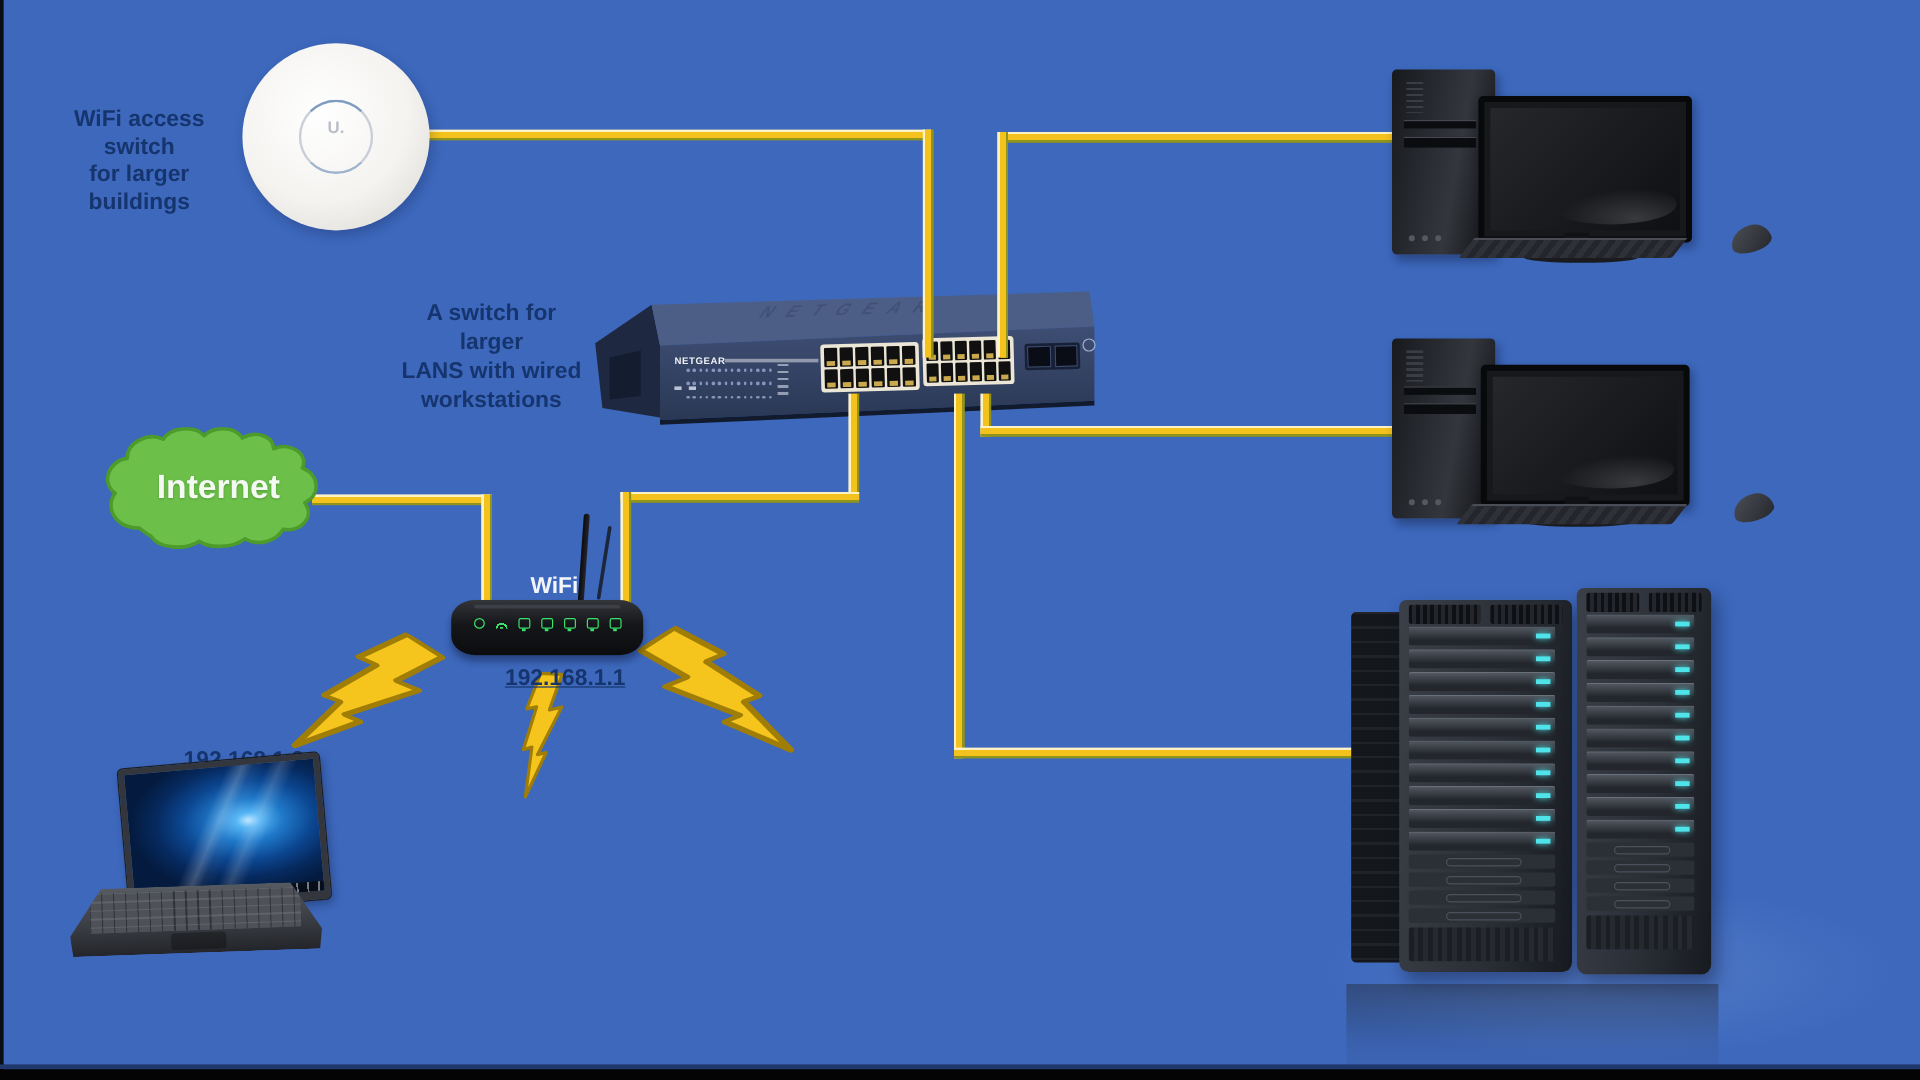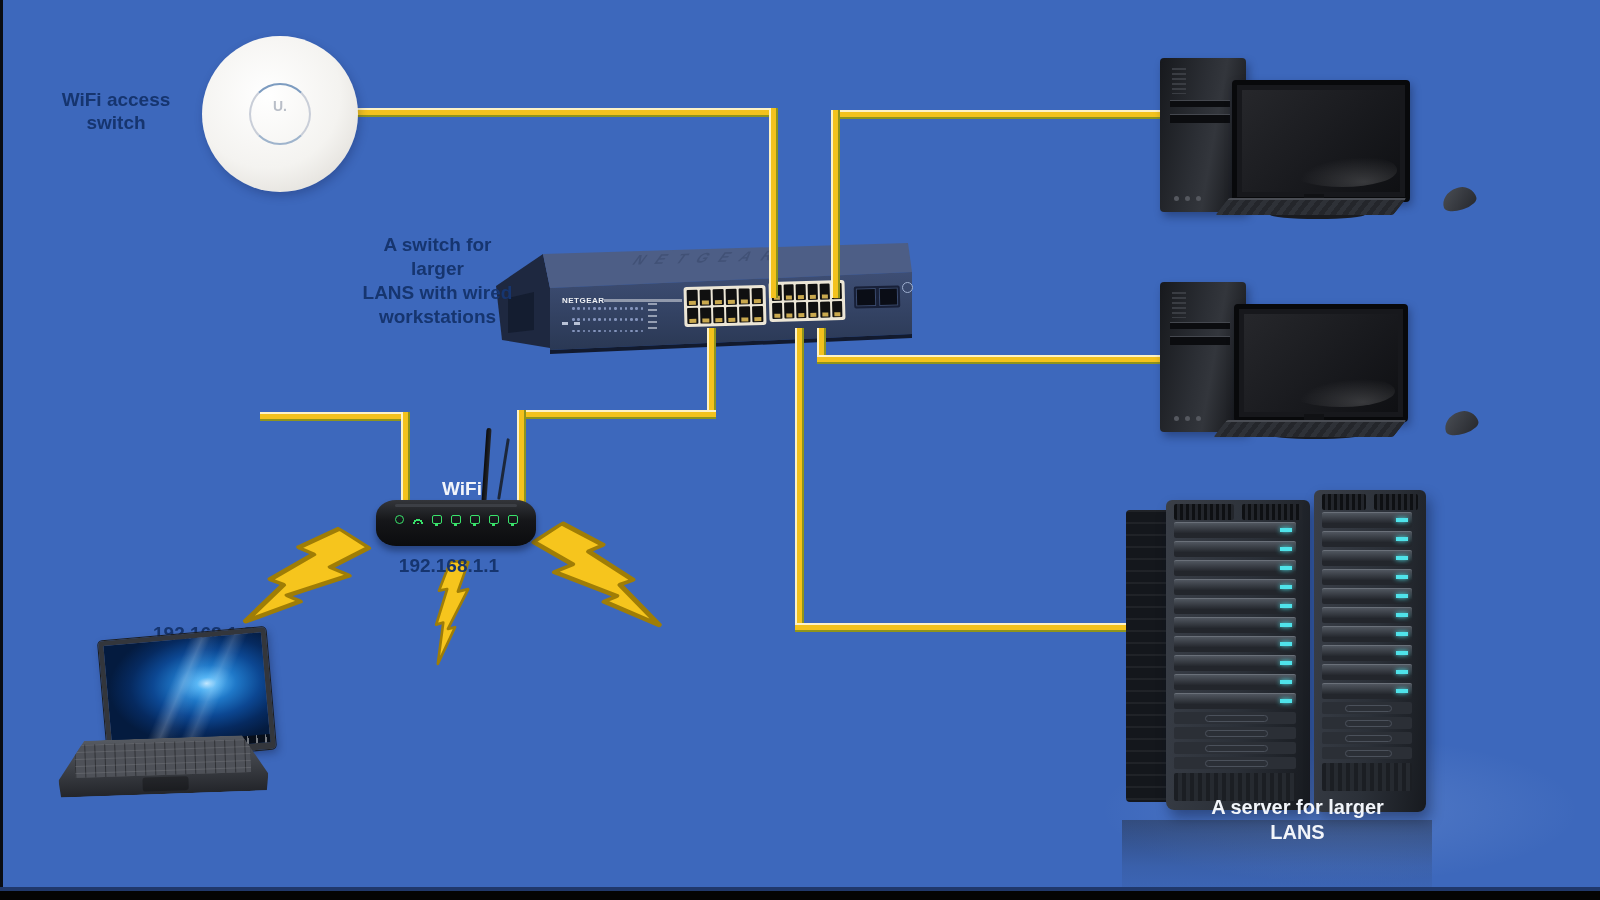--- a/index.html
+++ b/index.html
@@ -64,21 +64,21 @@
   .router-leds{position:absolute;left:0;top:15px;width:100%;display:flex;gap:9px;justify-content:center;}
   .router-leds span{width:10px;height:9px;border:1.5px solid #39e26b;border-radius:2px;position:relative;box-sizing:border-box;}
   .router-leds span::after{content:"";position:absolute;bottom:-3px;left:2.5px;width:3px;height:2px;background:#39e26b;}
   .router-leds span:nth-child(1){border-radius:50%;width:9px;}
   .router-leds span:nth-child(1)::after{display:none;}
   .router-leds span:nth-child(2){border:none;border-radius:50% 50% 0 0;
     background:radial-gradient(circle at 50% 100%,#39e26b 0 1.5px,transparent 1.5px 3.5px,#39e26b 3.5px 5px,transparent 5px);}
   .router-leds span:nth-child(2)::after{display:none;}
   .router-label{position:absolute;left:40px;top:54px;width:100px;color:#f2f5fa;
     font-size:19px;font-weight:700;text-align:center;}
-  .router-ip{position:absolute;left:10px;top:130px;width:134px;}
+  .router-ip{position:absolute;left:32px;top:130px;width:134px;text-decoration:underline;}
   
   .bolt{position:absolute;z-index:5;}
   
   .laptop{position:absolute;z-index:6;}
   .lt-screen{position:absolute;border:5px solid #33363c;border-bottom-width:7px;border-radius:4px;
     box-shadow:0 0 0 1px #1c1e22,2px 4px 8px rgba(8,15,40,.35);
     background:radial-gradient(ellipse 62% 55% at 63% 42%,#bfe6ff 0%,#55b5f5 10%,#1f78c8 30%,#0c4792 55%,#062a60 78%,#041b3f 100%);}
   .lt-screen::before{content:"";position:absolute;inset:0;
     background:linear-gradient(118deg,transparent 40%,rgba(255,255,255,.22) 46%,rgba(255,255,255,.05) 50%,transparent 55%),
                linear-gradient(118deg,transparent 56%,rgba(255,255,255,.16) 61%,transparent 67%);}
@@ -165,20 +165,21 @@
   <div class="cable-h" style="left:817px;top:355px;width:350px;"></div>
   <div class="cable-v" style="left:795px;top:328px;height:304px;"></div>
   <div class="cable-h" style="left:795px;top:623px;width:362px;"></div>
 
   <div class="ap">
     <div class="ap-ring"></div>
     <div class="ap-logo">U.</div>
   </div>
   <div class="abs navy-label" style="left:30px;top:88px;width:172px;z-index:7;">
     <div>WiFi access switch</div>
+    <div>for larger buildings</div>
   </div>
 
   <div class="switch-group">
     <svg width="432" height="118" viewBox="0 0 432 118">
       <defs>
         <linearGradient id="swf" x1="0" y1="0" x2="0" y2="1">
           <stop offset="0" stop-color="#3e4e74"></stop>
             <stop offset="1" stop-color="#2a3854"></stop>
         </linearGradient>
       </defs>
@@ -267,26 +268,32 @@
         <span></span>
         <span></span>
         <span></span>
       </div>
     <div class="sw-sfp">
         <span></span>
         <span></span>
       </div>
     <div class="sw-logo-dot"></div>
   </div>
-  <div class="abs navy-label" style="left:332px;top:233px;width:155px;line-height:24px;z-index:7;margin-left:28px;">
+  <div class="abs navy-label" style="left:332px;top:250px;width:155px;line-height:24px;z-index:7;">
     <div>A switch for larger</div>
     <div>LANS with wired</div>
     <div>workstations</div>
   </div>
 
+  <div class="cloud-group">
+    <svg width="200" height="104" viewBox="0 0 200 104">
+      <path d="M34,84 C14,84 5,67 14,55 C2,47 8,28 24,26 C24,12 42,4 54,10 C60,0 80,-2 88,7 C98,-2 114,0 120,9 C132,2 146,8 146,18 C160,12 175,22 170,34 C185,40 185,57 172,63 C181,75 168,88 154,85 C148,96 132,99 122,93 C112,101 92,101 84,95 C72,103 50,101 44,91 C40,89 38,87 34,84 Z" fill="#6cc04a" stroke="#4c9b2b" stroke-width="3" stroke-linejoin="round"></path>
+    </svg>
+    <div class="cloud-label">Internet</div>
+  </div>
 
   <div class="router-group">
     <div class="antenna"></div>
     <div class="antenna2"></div>
     <div class="router-label">WiFi Router</div>
     <div class="router-body">
       <div class="router-leds">
           <span></span>
           <span></span>
           <span></span>
@@ -402,22 +409,18 @@
       <div class="drives">
           <span></span>
           <span></span>
           <span></span>
           <span></span>
         </div>
       <div class="srv-vent"></div>
     </div>
     <div class="srv-reflection"></div>
   </div>
-  <div class="abs white-label" style="left:1205px;top:795px;width:185px;z-index:7;">
-    <div>A server for larger</div>
-    <div>LANS</div>
-  </div>
 
   <div class="edge-left"></div>
   <div class="bottom-line"></div>
   <div class="bottom-bar"></div>
 
 </div>
 
 </body></html>

